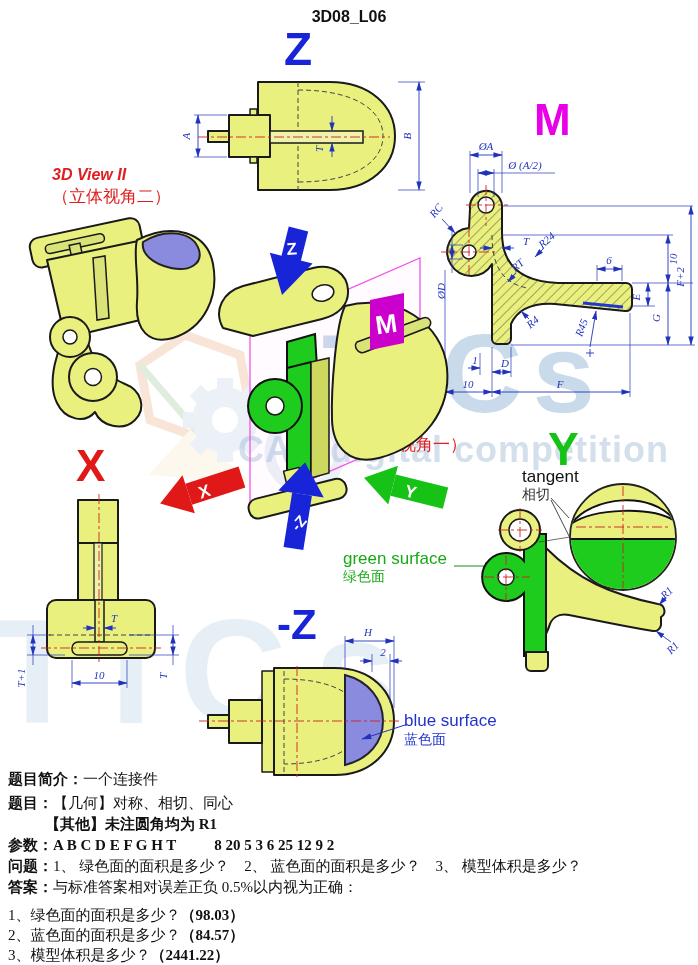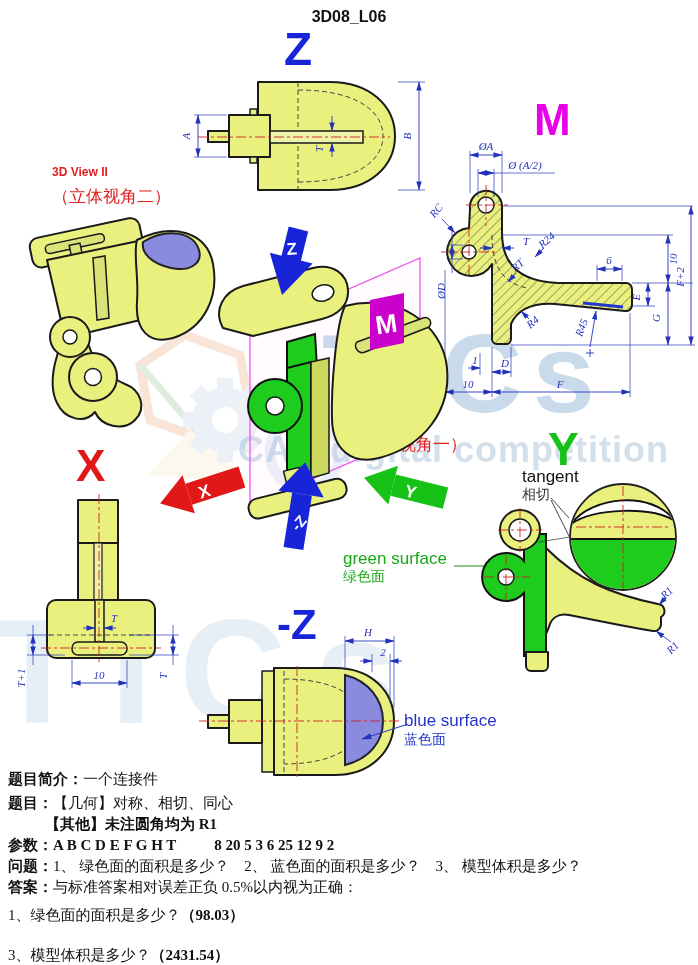--- a/index.html
+++ b/index.html
@@ -2,21 +2,21 @@
 <html><head>
 <meta charset="utf-8">
 <style>
   html,body{margin:0;padding:0;background:#fff;}
   .canvas{position:relative;width:698px;height:965px;background:#fff;overflow:hidden;
           font-family:"Liberation Sans",sans-serif;}
   .abs{position:absolute;}
   svg.v{position:absolute;overflow:visible;}
   .bigletter{position:absolute;font-weight:800;line-height:1;font-family:"Liberation Sans",sans-serif;}
   .title{position:absolute;top:8px;left:0;width:100%;text-align:center;font-size:16px;font-weight:bold;color:#111;}
-  .redlbl{position:absolute;color:#e02020;font-weight:bold;font-size:12px;line-height:1.1;}
+  .redlbl{position:absolute;color:#e02020;font-weight:bold;font-size:16px;line-height:1.1;font-style:italic;}
   .redsub{position:absolute;color:#e02020;font-size:17px;font-family:"Liberation Serif",serif;}
   .surf-en{position:absolute;font-size:17px;line-height:1;}
   .surf-zh{position:absolute;font-size:14px;line-height:1;font-family:"Liberation Serif",serif;}
   .wm-big{position:absolute;font-weight:800;color:#c9daea;letter-spacing:10px;line-height:1;}
   .wm-big2{position:absolute;font-weight:800;color:#e6eef6;letter-spacing:28px;line-height:1;}
   .wm-sub{position:absolute;font-weight:bold;color:#d3e0ec;letter-spacing:1px;line-height:1;}
   .info{position:absolute;left:8px;font-size:15px;color:#111;font-family:"Liberation Serif",serif;white-space:pre;}
   .info b{font-weight:bold;}
   .gap{display:inline-block;width:38px;}
   
@@ -354,15 +354,16 @@
     <line x1="220" y1="117" x2="177" y2="131" stroke="#2233bb" stroke-width="1" marker-end="url(#arr)"></line>
   </svg>
 
   <div class="info" style="top:770px;"><b>题目简介：</b><span>一个连接件</span></div>
   <div class="info" style="top:794px;"><b>题目：</b><span>【几何】对称、相切、同心</span></div>
   <div class="info" style="top:815px;margin-left:37px;font-weight:bold;"><span>【其他】未注圆角均为 R1</span></div>
   <div class="info" style="top:836px;"><b>参数：</b><span style="font-weight:bold;">A B C D E F G H T</span><span class="gap"></span><span style="font-weight:bold;">8 20 5 3 6 25 12 9 2</span></div>
   <div class="info" style="top:857px;"><b>问题：</b><span>1、 绿色面的面积是多少？    2、 蓝色面的面积是多少？    3、 模型体积是多少？</span></div>
   <div class="info" style="top:878px;"><b>答案：</b><span>与标准答案相对误差正负 0.5%以内视为正确：</span></div>
   <div class="info" style="top:906px;"><span>1、绿色面的面积是多少？</span><b>（98.03）</b></div>
-  <div class="info" style="top:946px;"><span>3、模型体积是多少？</span><b>（2431.54）</b></div>
+  <div class="info" style="top:926px;"><span>2、蓝色面的面积是多少？</span><b>（84.57）</b></div>
+  <div class="info" style="top:946px;"><span>3、模型体积是多少？</span><b>（2441.22）</b></div>
 
 </div>
 
 </body></html>

